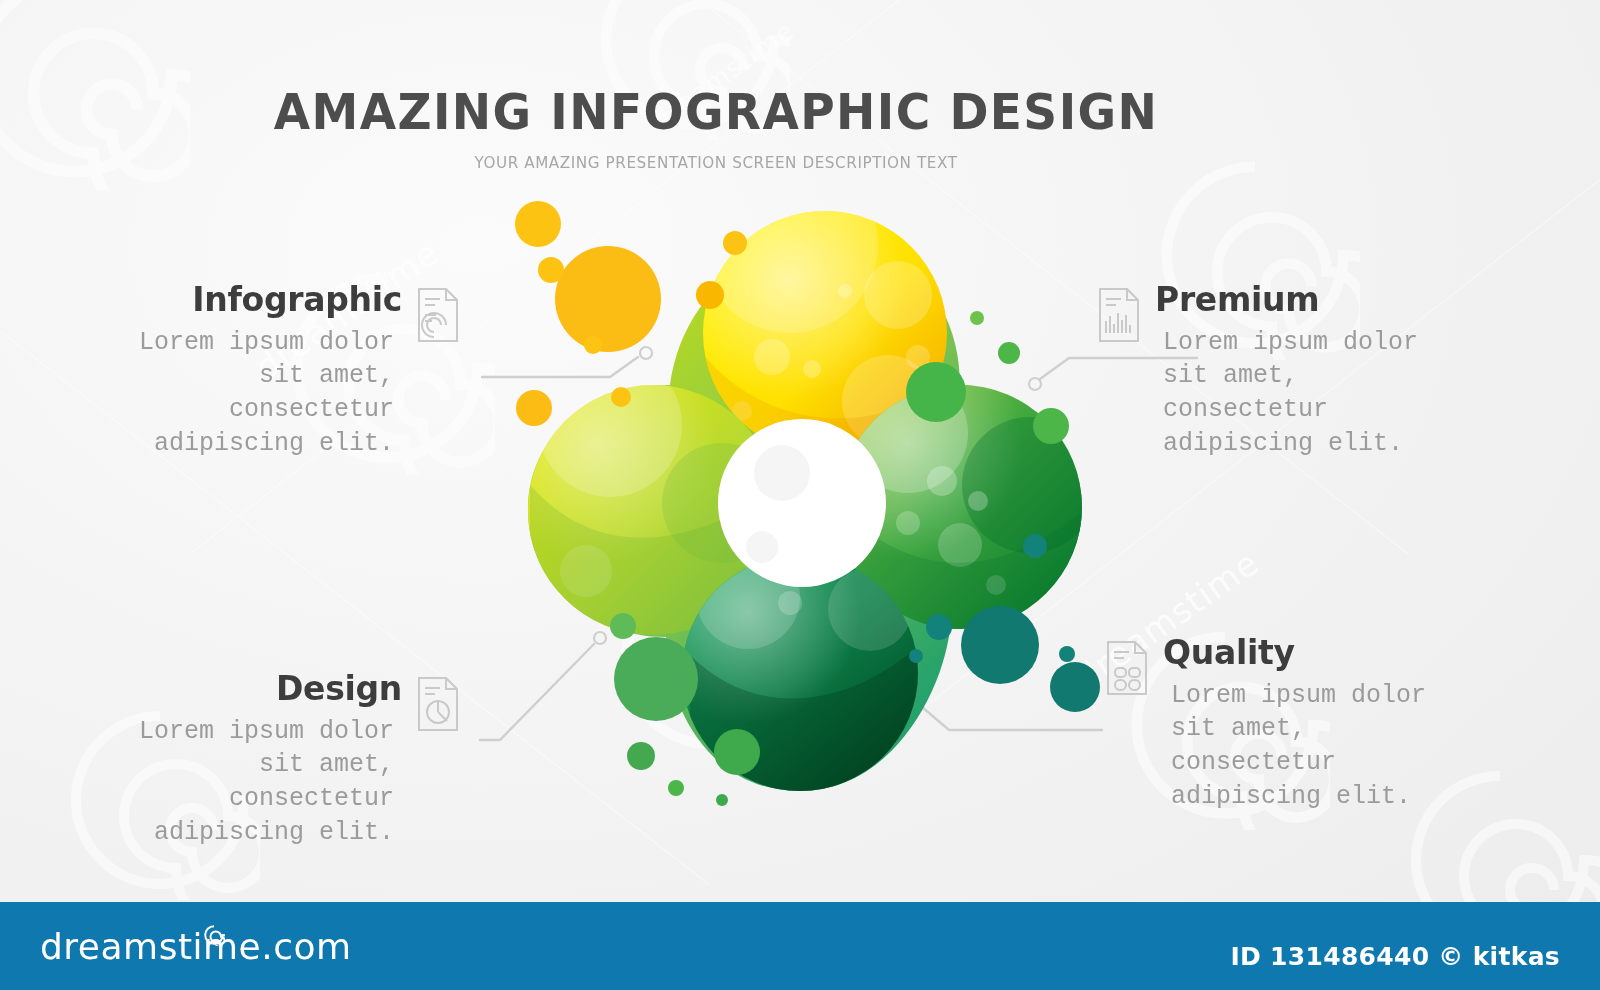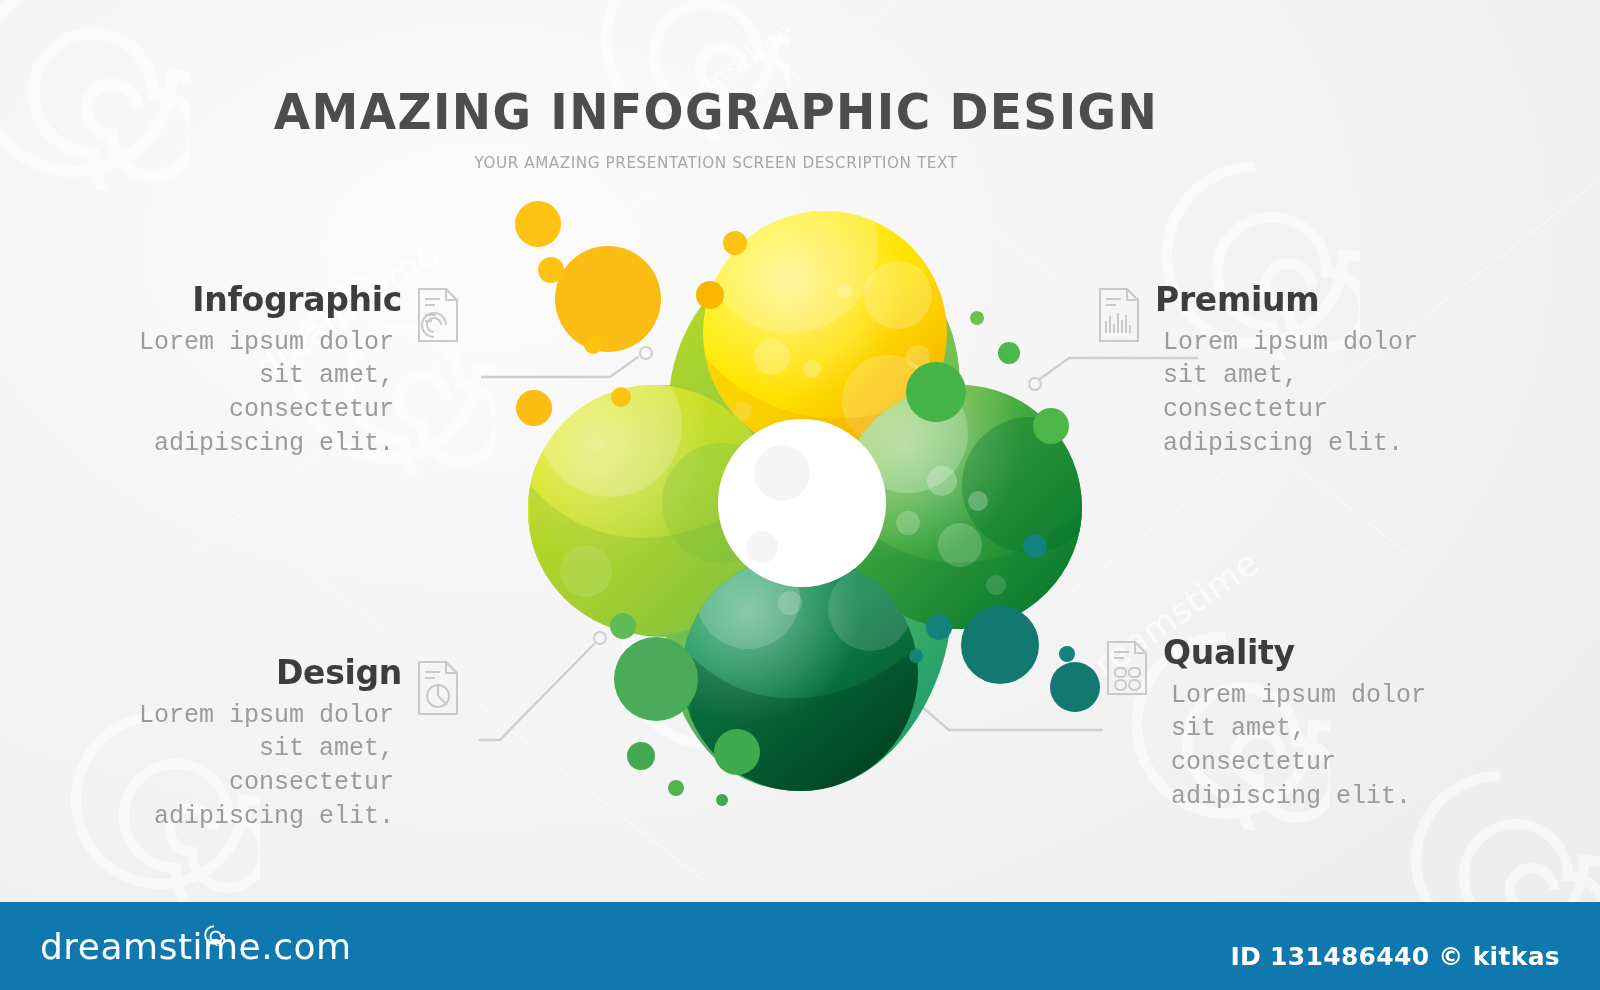--- a/index.html
+++ b/index.html
@@ -416,21 +416,21 @@
           <line x1="33" y1="38" x2="33" y2="46"></line>
         </g>
       </svg>
     </span>
     <div class="txt">
       <h3>Premium</h3>
       <p>Lorem ipsum dolor sit amet, consectetur adipiscing elit.</p>
     </div>
   </div>
 
-  <div class="item left" style="left:70px;top:656px;width:390px;">
+  <div class="item left" style="left:70px;top:672px;width:390px;">
     <div class="txt">
       <h3>Design</h3>
       <p>Lorem ipsum dolor sit amet, consectetur adipiscing elit.</p>
     </div>
     <span class="doc-icon">
       <svg width="44" height="56" viewBox="0 0 44 56">
         <path d="M3 2 H30 L41 13 V54 H3 Z" fill="none" stroke="#c9c9c9" stroke-width="2"></path>
         <path d="M30 2 V13 H41" fill="none" stroke="#c9c9c9" stroke-width="2"></path>
         <line x1="9" y1="12" x2="24" y2="12" stroke="#c9c9c9" stroke-width="2"></line>
         <line x1="9" y1="18" x2="19" y2="18" stroke="#c9c9c9" stroke-width="2"></line>

